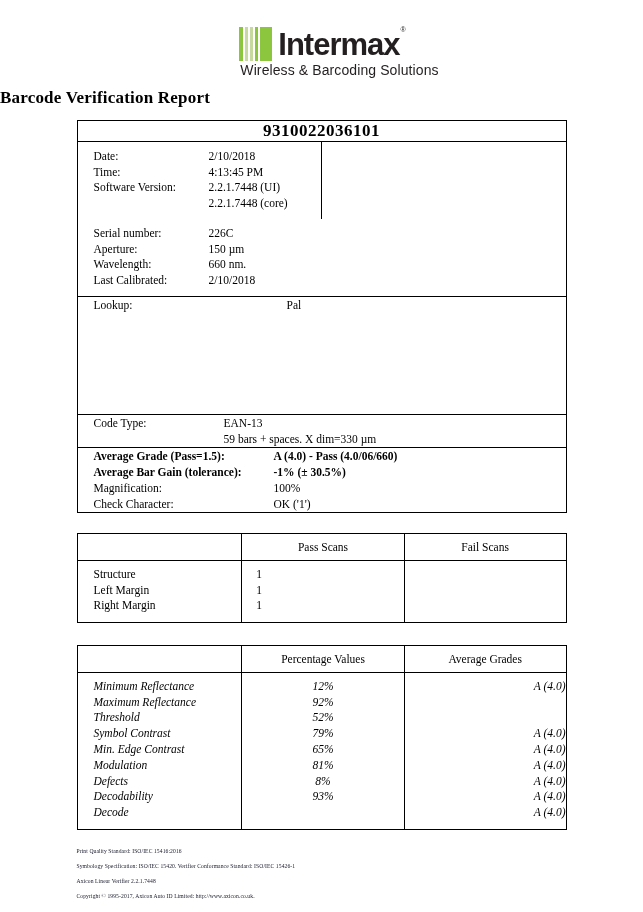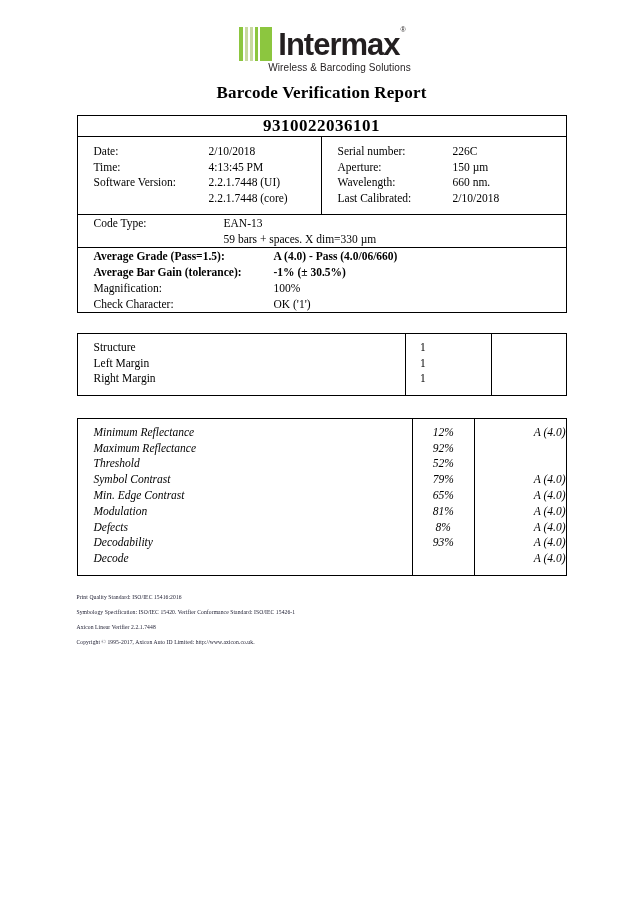--- a/index.html
+++ b/index.html
@@ -39,30 +39,30 @@
   .logo-reg {
     font-size: 7px;
     vertical-align: super;
     font-weight: normal;
     position: relative;
     top: -12px;
     left: 1px;
   }
   .logo-tagline {
     font-family: "Liberation Sans", "DejaVu Sans", sans-serif;
-    font-size: 10px;
+    font-size: 14px;
     color: #231f20;
     letter-spacing: 0.1px;
     margin-top: 1px;
     margin-left: 36px;
     text-align: right;
   }
 
   .report-title {
-    text-align: center;
+    text-align: left;
     font-size: 17px;
     font-weight: bold;
     margin-top: 10px;
     letter-spacing: 0.2px;
   }
 
   
   .tbl {
     width: 490px;
     margin: 0 auto;
@@ -78,21 +78,21 @@
     text-align: center;
     font-size: 17px;
     font-weight: bold;
     padding: 9px 0 10px 0;
     border-bottom: 1.2px solid #000 !important;
     letter-spacing: 0.5px;
   }
 
   .row-sep { border-bottom: 1.2px solid #000 !important; }
 
-  .info-grid { display: flex; }
+  .info-grid { display: flex; flex-direction: column; }
   .info-col { width: 50%; padding: 7px 0 8px 0; }
   .info-col.left { padding-left: 16px; border-right: 1.2px solid #000; }
   .info-col.right { padding-left: 16px; }
   .info-line { display: flex; line-height: 15.5px; }
   .info-label { width: 115px; flex: 0 0 115px; }
   .info-value { }
 
   .simple-line { display: flex; line-height: 16px; padding-left: 16px; }
   .simple-label { width: 130px; flex: 0 0 130px; }
   .simple-value { }
@@ -200,20 +200,28 @@
                 </div>
                 <div class="info-line">
                   <div class="info-label">Wavelength:</div>
                   <div class="info-value">660 nm.</div>
                 </div>
                 <div class="info-line">
                   <div class="info-label">Last Calibrated:</div>
                   <div class="info-value">2/10/2018</div>
                 </div>
               </div>
+        </div>
+      </td>
+    </tr>
+    <tr>
+      <td class="row-sep lookup-cell">
+        <div class="simple-line">
+          <div class="simple-label">Lookup:</div>
+          <div class="simple-value val-indent">Pal</div>
         </div>
       </td>
     </tr>
     <tr>
       <td class="row-sep codetype-cell">
         <div class="simple-line">
           <div class="simple-label">Code Type:</div>
           <div class="simple-value">EAN-13</div>
         </div>
         <div class="simple-line">
@@ -240,20 +248,25 @@
               <div style="width: 180px; flex: 0 0 180px;">Check Character:</div>
               <div>OK ('1')</div>
             </div>
           </td>
     </tr>
   </tbody>
     </table>
 
   <table class="tbl scan-tbl">
     <tbody>
+        <tr>
+      <td class="hdr c1"></td>
+      <td class="hdr c2">Pass Scans</td>
+      <td class="hdr c3">Fail Scans</td>
+    </tr>
     <tr>
       <td class="body-cell names" id="scan-names">
             <div class="ln">Structure</div>
             <div class="ln">Left Margin</div>
             <div class="ln">Right Margin</div>
           </td>
       <td class="body-cell nums" id="scan-pass">
             <div class="ln">1</div>
             <div class="ln">1</div>
             <div class="ln">1</div>
@@ -262,20 +275,25 @@
             <div class="ln">&nbsp;</div>
             <div class="ln">&nbsp;</div>
             <div class="ln">&nbsp;</div>
           </td>
     </tr>
   </tbody>
     </table>
 
   <table class="tbl pct-tbl">
     <tbody>
+        <tr>
+      <td class="hdr c1"></td>
+      <td class="hdr c2">Percentage Values</td>
+      <td class="hdr c3">Average Grades</td>
+    </tr>
     <tr>
       <td class="body-cell names" id="pct-names">
             <div class="ln">Minimum Reflectance</div>
             <div class="ln">Maximum Reflectance</div>
             <div class="ln">Threshold</div>
             <div class="ln">Symbol Contrast</div>
             <div class="ln">Min. Edge Contrast</div>
             <div class="ln">Modulation</div>
             <div class="ln">Defects</div>
             <div class="ln">Decodability</div>

